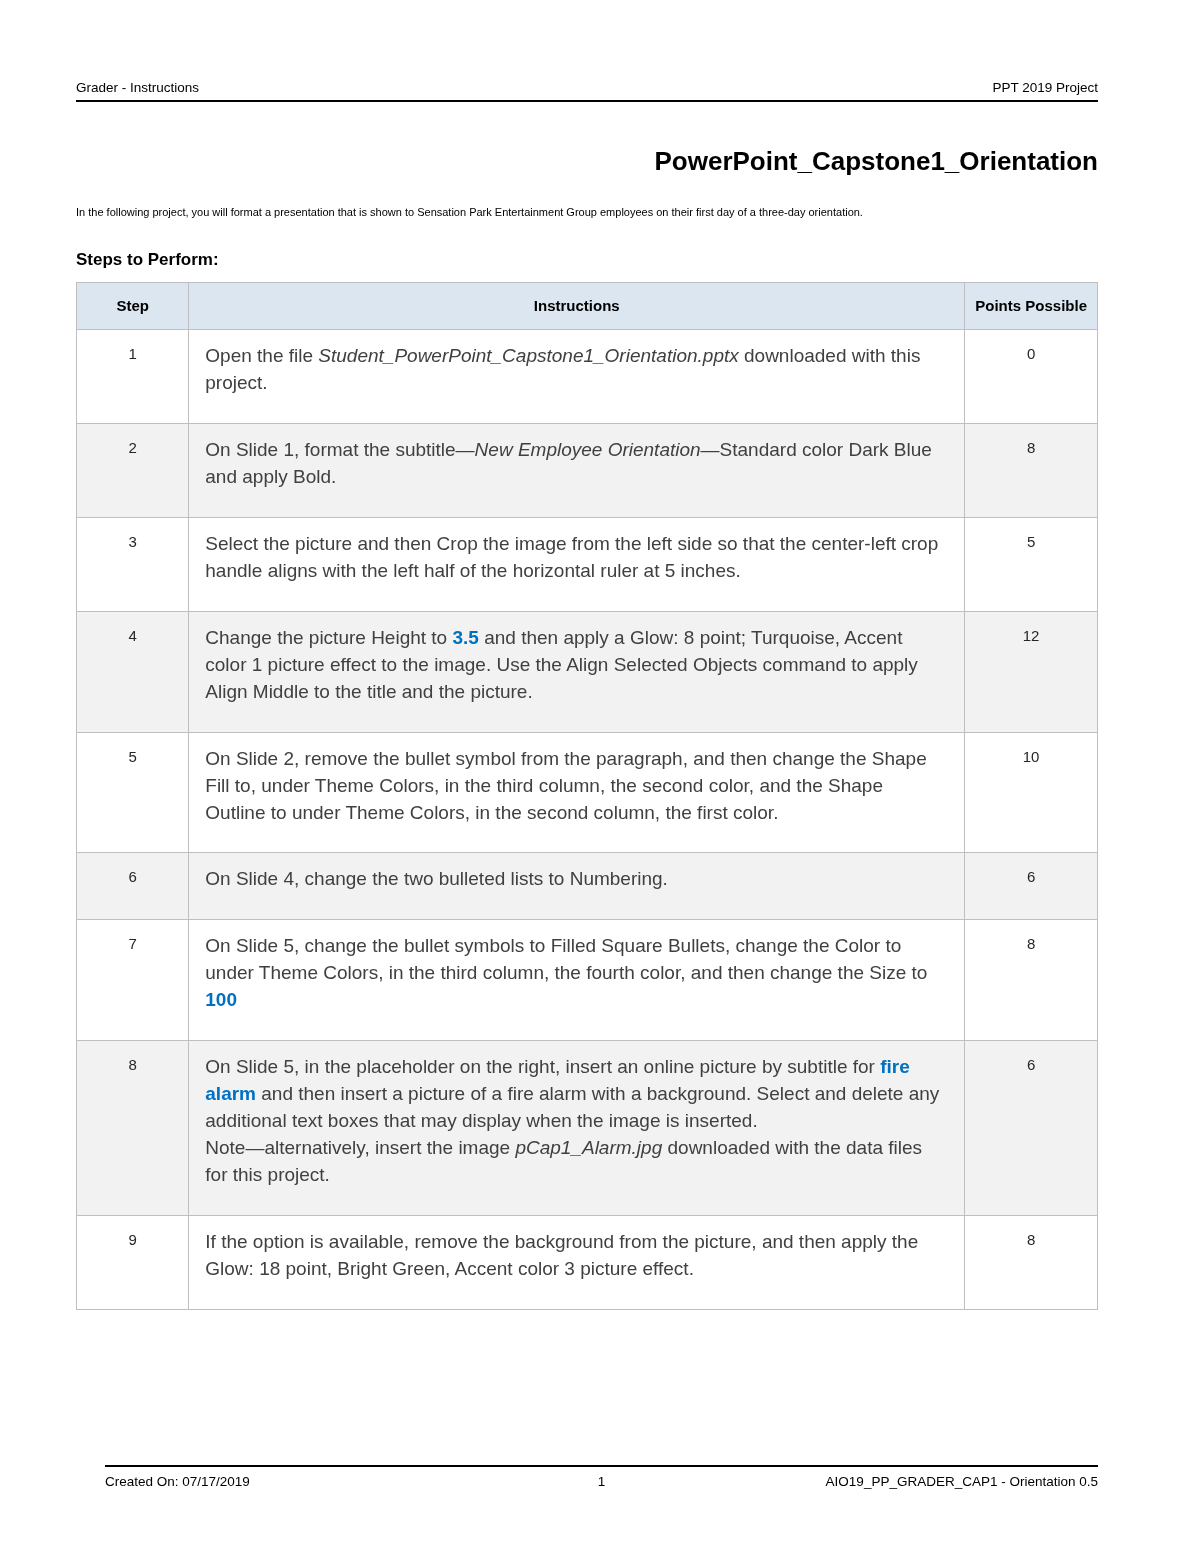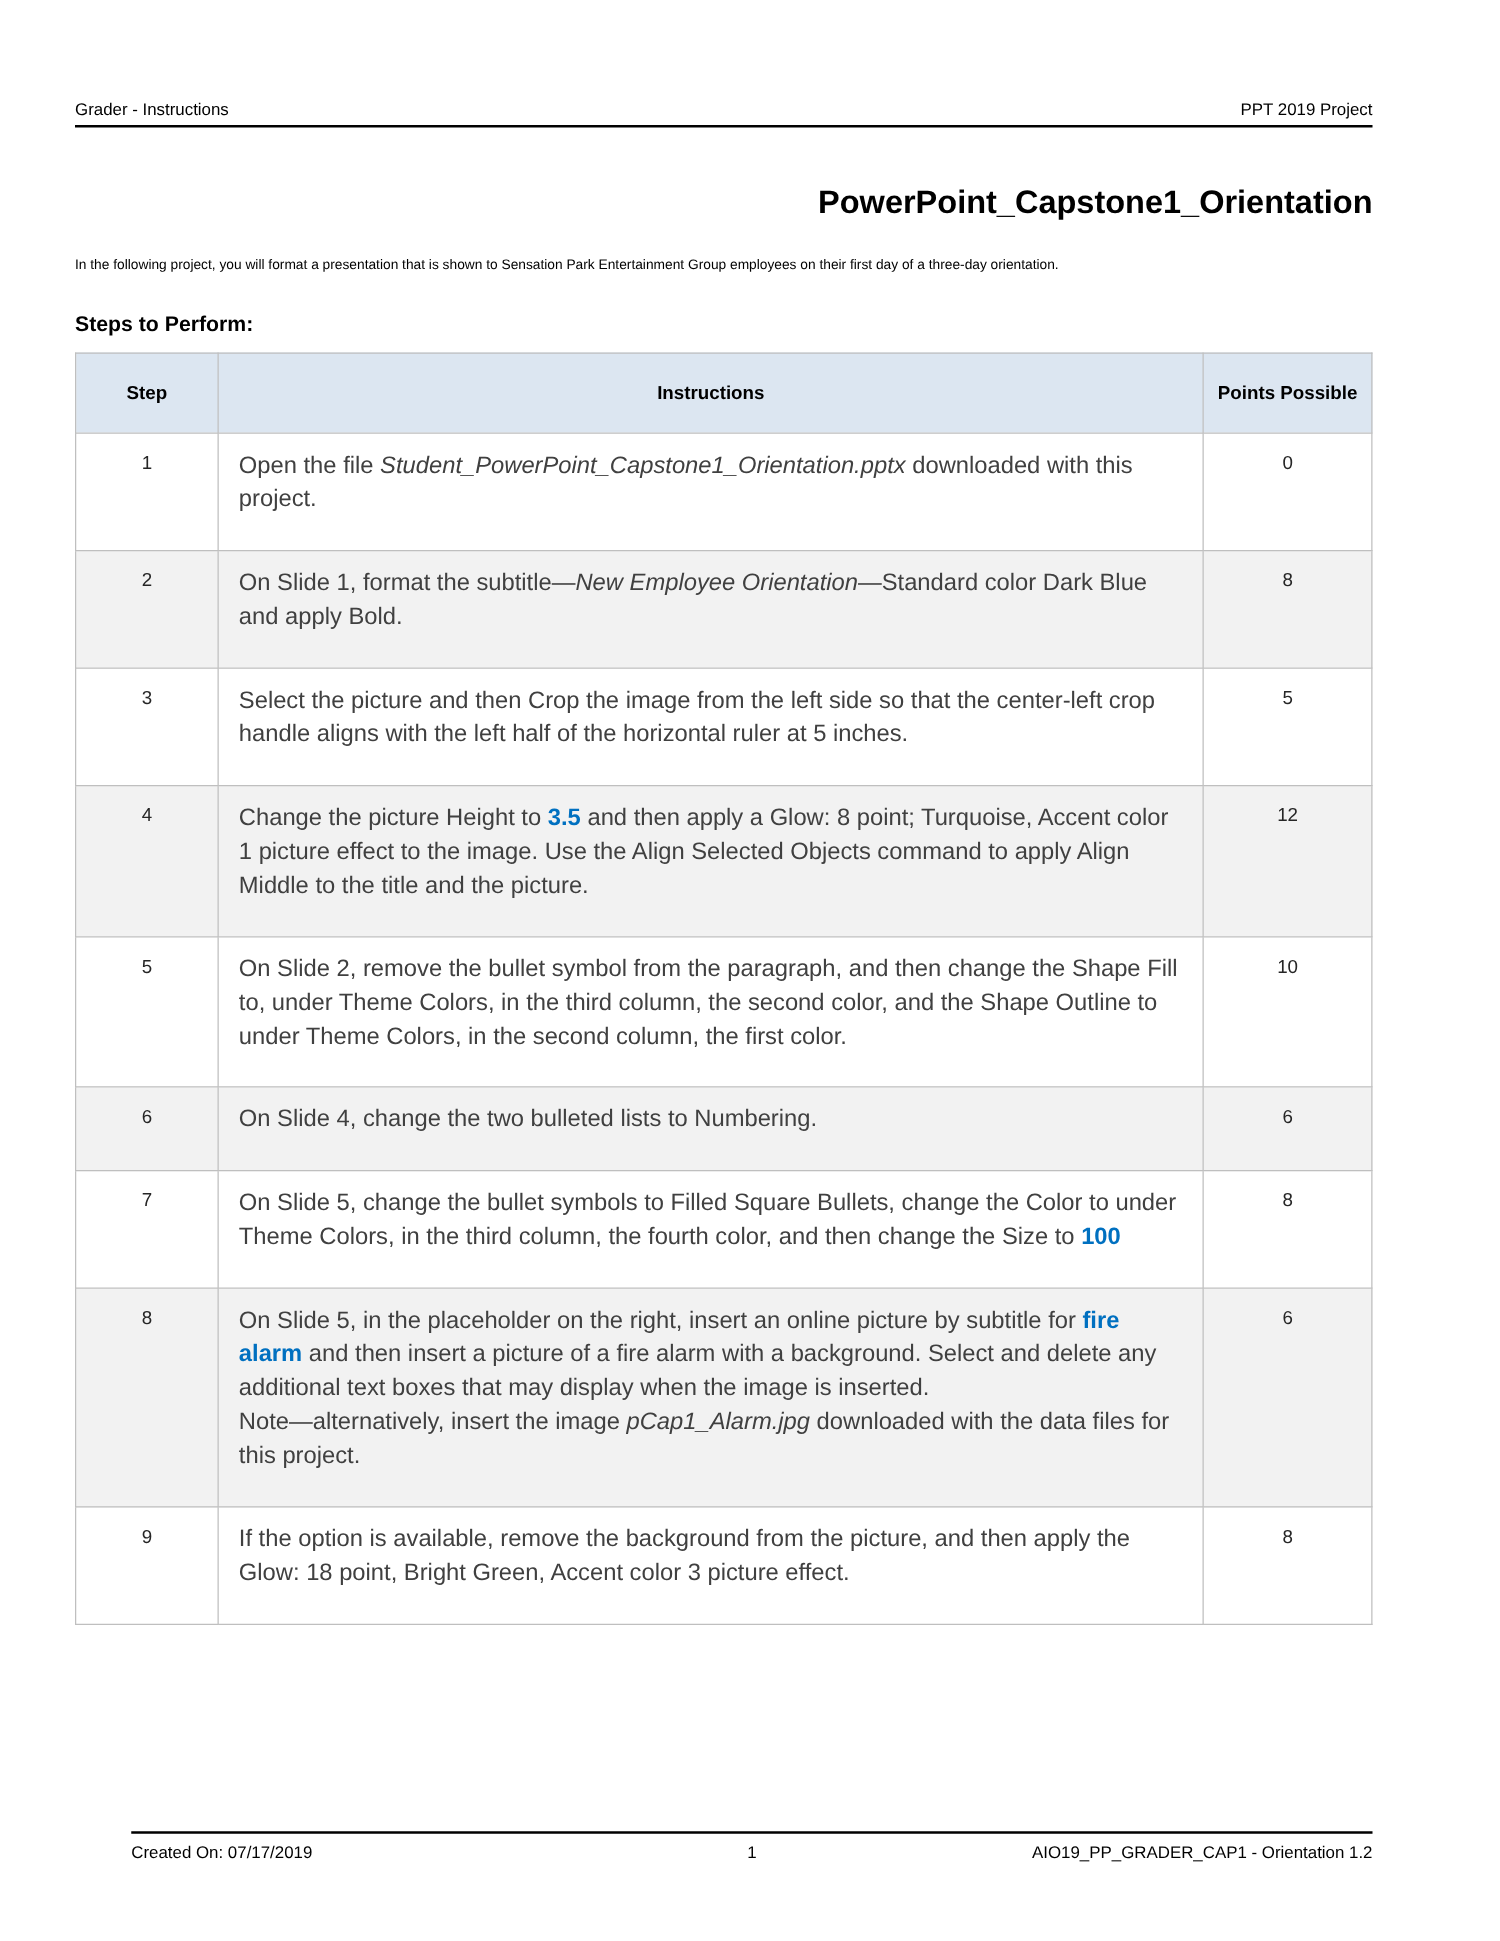--- a/index.html
+++ b/index.html
@@ -10,21 +10,21 @@
     --body-text:#404040;
   }
   *{box-sizing:border-box;}
   html,body{margin:0;padding:0;background:#ffffff;}
   body{font-family:"Liberation Sans", sans-serif; color:#000;}
   .page{
     width:1200px;
     height:1553px;
     position:relative;
     background:#fff;
-    padding:80px 102px 0 60px;
+    padding:80px 102px 0 76px;
   }
   .running-header{
     display:flex;
     justify-content:space-between;
     align-items:flex-end;
     font-size:13.5px;
     padding-bottom:5px;
     border-bottom:2px solid #000;
   }
   .doc-title{
@@ -55,21 +55,21 @@
   table.steps th, table.steps td{
     border:1px solid var(--border);
   }
   table.steps thead th{
     background:var(--header-bg);
     font-size:15px;
     font-weight:bold;
     text-align:center;
     vertical-align:middle;
     padding:12px 8px;
-    height:64px;
+    height:47px;
   }
   .col-step{width:11%;}
   .col-instr{width:76%;}
   .col-points{width:13%;}
   td.step{
     text-align:center;
     vertical-align:top;
     font-size:15px;
     color:#262626;
     padding-top:15px;
@@ -177,16 +177,16 @@
           <td class="step">9</td>
           <td class="instr"><span class="seg-n">If the option is available, remove the background from the picture, and then apply the Glow: 18 point, Bright Green, Accent color 3 picture effect.</span></td>
           <td class="points">8</td>
         </tr>
       </tbody>
   </table>
 
   <div class="running-footer">
     <span class="f-left">Created On: 07/17/2019</span>
     <span class="f-center">1</span>
-    <span class="f-right">AIO19_PP_GRADER_CAP1 - Orientation 1.2</span>
+    <span class="f-right">AIO19_PP_GRADER_CAP1 - Orientation 0.5</span>
   </div>
 
 </div>
 
 </body></html>

